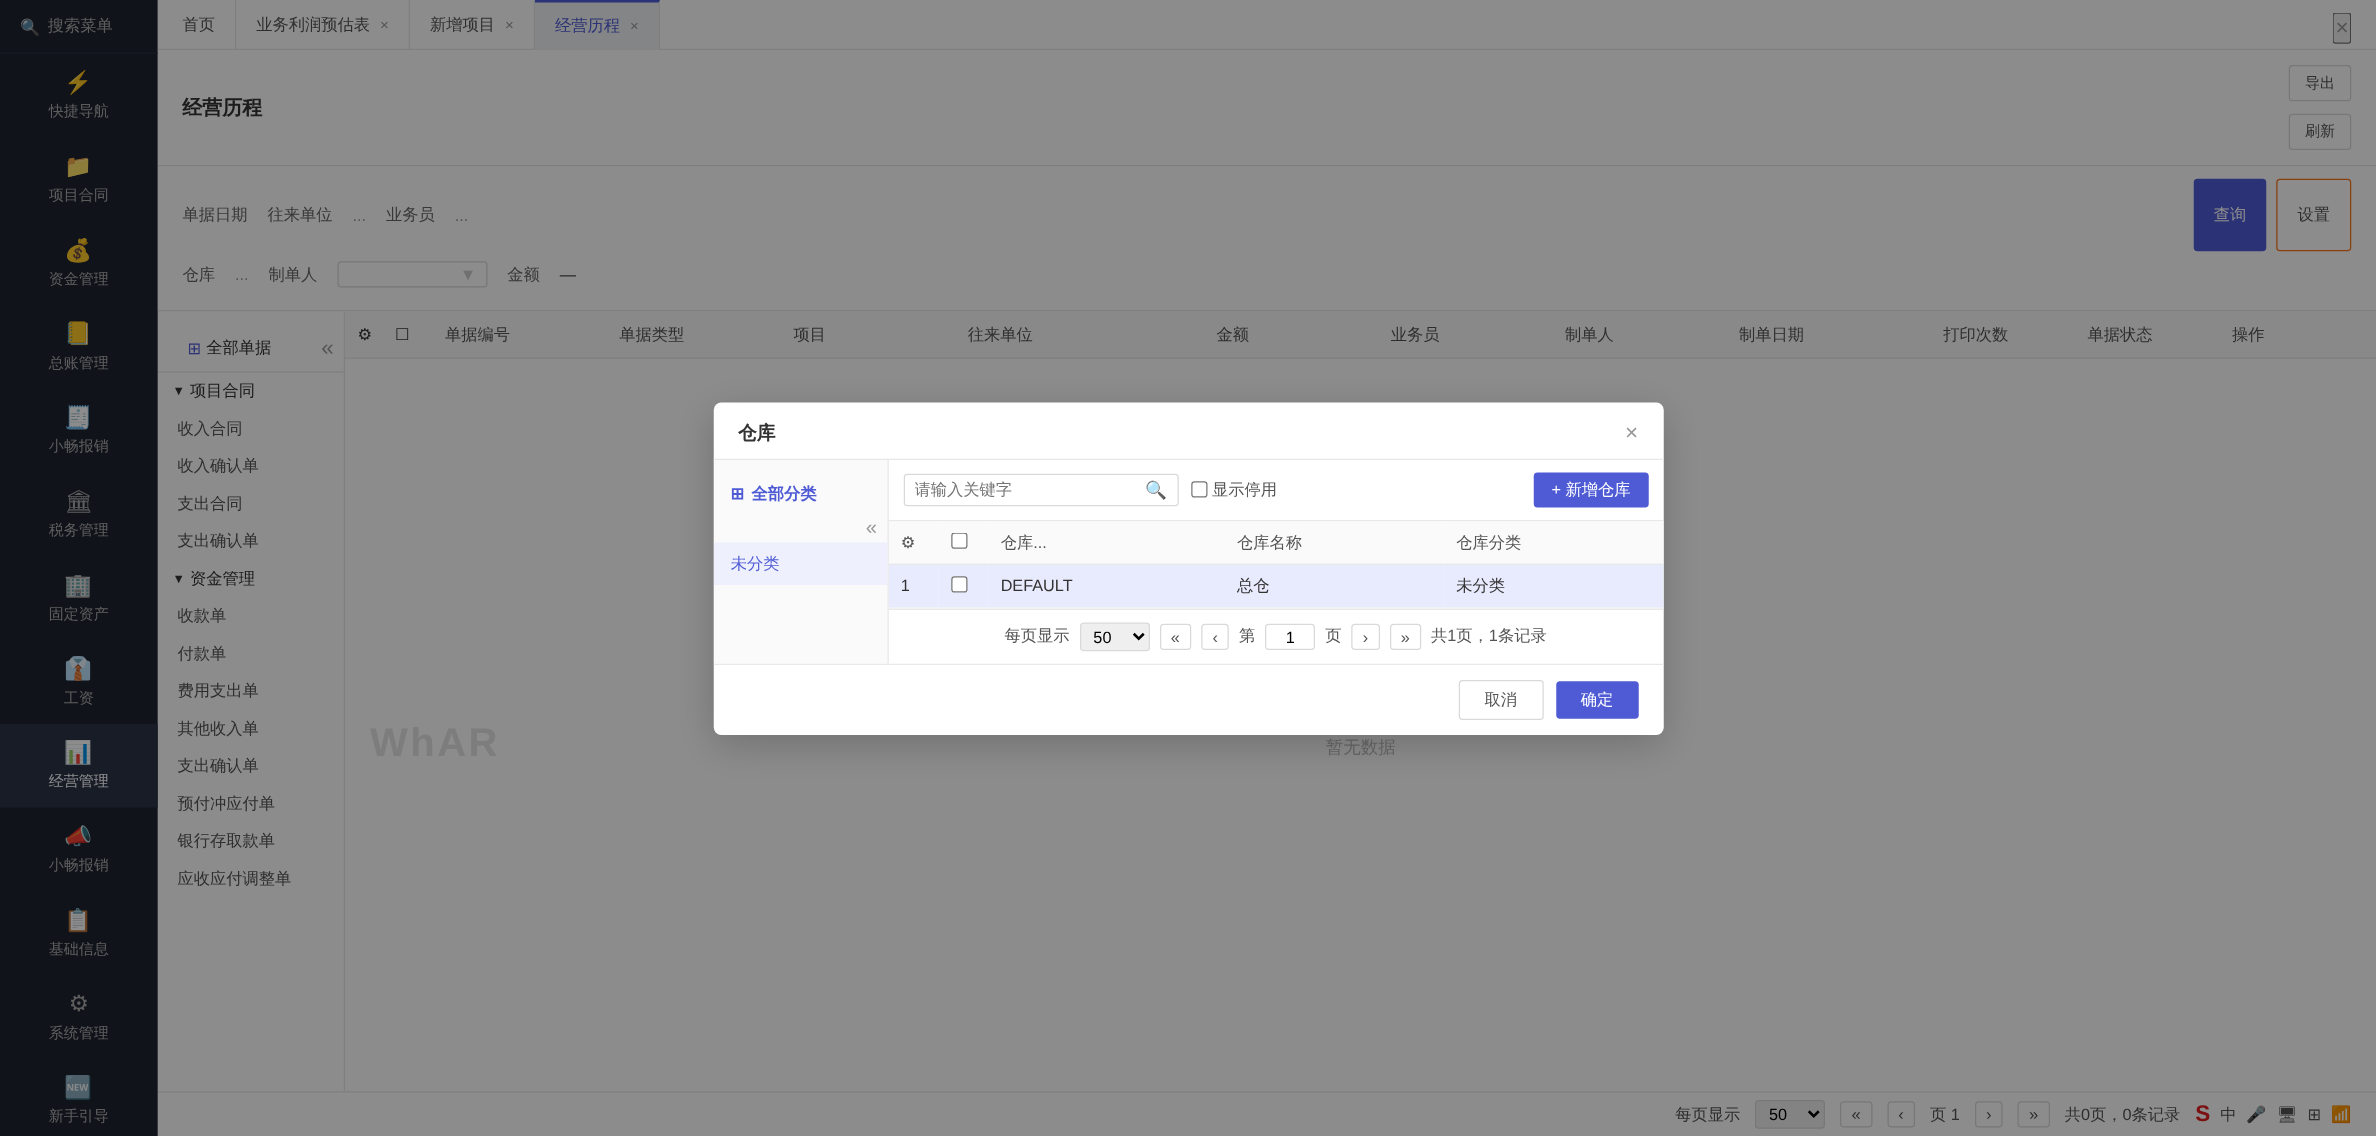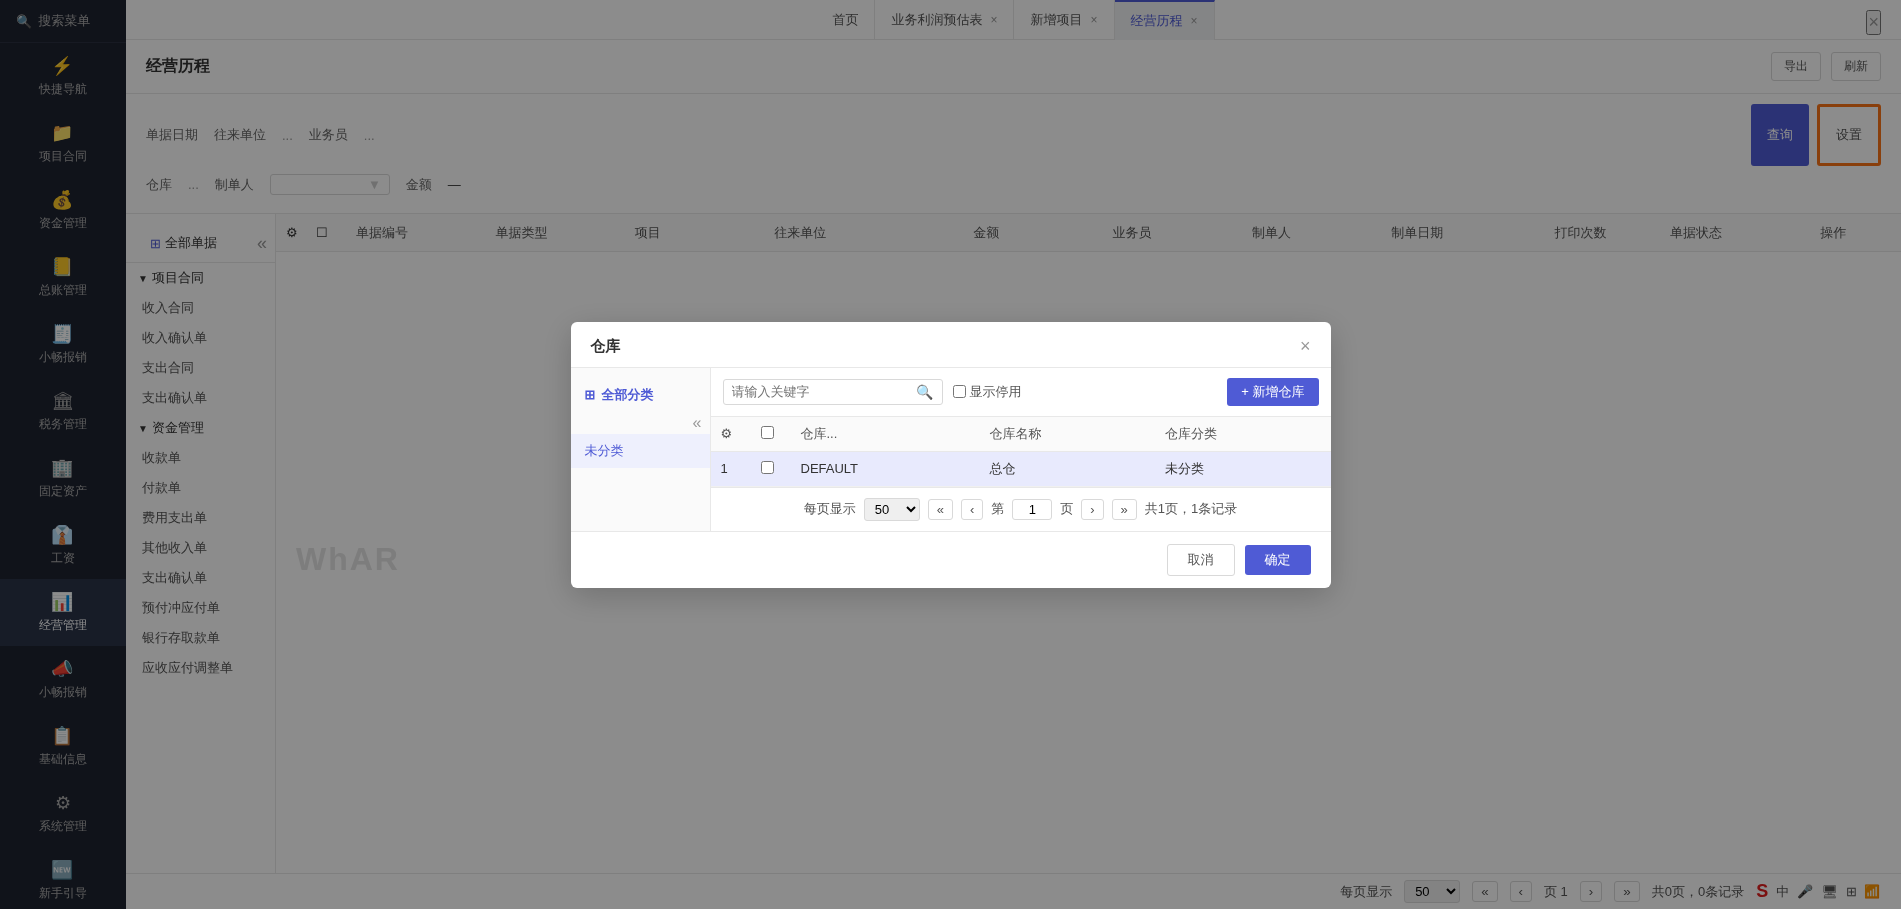--- a/index.html
+++ b/index.html
@@ -21,51 +21,51 @@
     .sidebar-item .icon { font-size: 18px; margin-bottom: 4px; }
     .sidebar-item .label { font-size: 12px; }
 
     
     .main-area {
       position: fixed; left: 126px; top: 0; right: 0; bottom: 0; background: #f0f2f5; display: flex; flex-direction: column;
     }
 
     
     .tabs-bar {
-      background: #fff; height: 40px; display: flex; align-items: center; border-bottom: 1px solid #e8e8e8; padding-left: 4px; flex-shrink: 0; justify-content: center;
+      background: #fff; height: 40px; display: flex; align-items: center; border-bottom: 1px solid #e8e8e8; padding-left: 4px; flex-shrink: 0;
     }
     .tab {
       height: 40px; padding: 0 16px; display: flex; align-items: center; font-size: 13px; color: #555; cursor: pointer; border-right: 1px solid #e8e8e8; position: relative;
     }
     .tab.active { color: #4f5bd5; background: #f0f2f5; border-top: 2px solid #4f5bd5; }
     .tab .close-icon { margin-left: 8px; font-size: 12px; color: #999; }
     .main-close { position: absolute; right: 20px; top: 10px; font-size: 18px; color: #999; cursor: pointer; }
 
     
     .page-header {
       background: #fff; padding: 12px 20px; display: flex; align-items: center; justify-content: space-between; border-bottom: 1px solid #e8e8e8; flex-shrink: 0;
     }
     .page-title { font-size: 16px; font-weight: bold; color: #333; }
-    .page-actions { display: flex; gap: 10px; }
+    .page-actions { display: flex; gap: 10px; flex-direction: column; }
     .btn-export, .btn-refresh {
       padding: 5px 12px; font-size: 12px; border: 1px solid #d9d9d9; background: #fff; cursor: pointer; border-radius: 3px; color: #555;
     }
 
     
     .filter-area {
       background: #fff; padding: 10px 20px; border-bottom: 1px solid #e8e8e8; flex-shrink: 0;
     }
     .filter-row { display: flex; align-items: center; margin-bottom: 8px; gap: 16px; flex-wrap: wrap; }
     .filter-label { color: #666; font-size: 13px; white-space: nowrap; }
     .filter-date-btns { display: flex; gap: 6px; align-items: center; }
     .date-btn { padding: 2px 8px; font-size: 12px; border: 1px solid #d9d9d9; background: #fff; cursor: pointer; border-radius: 3px; color: #555; }
     .date-btn.active { background: #4f5bd5; color: #fff; border-color: #4f5bd5; }
     .filter-dots { color: #999; cursor: pointer; }
     .btn-query { background: #4f5bd5; color: #fff; padding: 13px 16px; border: none; border-radius: 3px; cursor: pointer; font-size: 13px; }
-    .btn-setting { background: #fff; color: #555; padding: 19px 16px; border: 3px solid #f97316; border-radius: 3px; cursor: pointer; font-size: 13px; }
+    .btn-setting { background: #fff; color: #555; padding: 19px 16px; border: 1px solid #f97316; border-radius: 3px; cursor: pointer; font-size: 13px; }
 
     
     .content-area {
       display: flex; flex: 1; overflow: hidden;
     }
 
     
     .left-panel {
       width: 150px; background: #fff; border-right: 1px solid #e8e8e8; padding: 10px 0; flex-shrink: 0; overflow-y: auto;
     }
@@ -332,21 +332,21 @@
         <span class="th-cell" style="flex:1;">单据编号</span>
         <span class="th-cell" style="flex:1;">单据类型</span>
         <span class="th-cell" style="flex:1;">项目</span>
         <span class="th-cell" style="flex:1.5;">往来单位</span>
         <span class="th-cell" style="flex:1;">金额</span>
         <span class="th-cell" style="flex:1;">业务员</span>
         <span class="th-cell" style="flex:1;">制单人</span>
         <span class="th-cell" style="flex:1.2;">制单日期</span>
         <span class="th-cell" style="flex:0.8;">打印次数</span>
         <span class="th-cell" style="flex:0.8;">单据状态</span>
-        <span class="th-cell" style="flex:0.8;text-align:center;">操作</span>
+        <span class="th-cell" style="flex:0.8;">操作</span>
       </div>
       <div style="flex:1; display:flex; align-items:center; justify-content:center; color:#bbb; font-size:14px;">
         <span>暂无数据</span>
       </div>
     </div>
   </div>
 
   <div class="taskbar-bottom">
     <span>每页显示</span>
     <select class="page-size-select">

